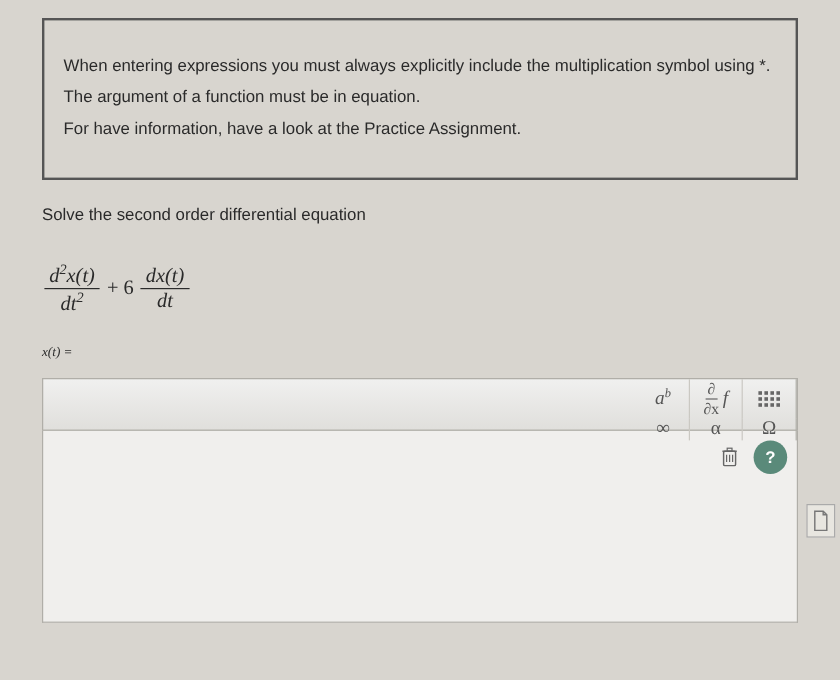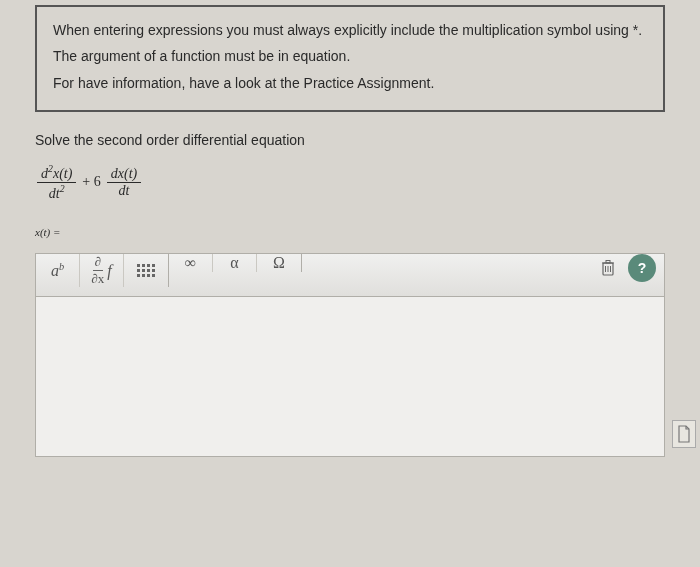--- a/index.html
+++ b/index.html
@@ -11,38 +11,38 @@
       width: 700px;
       height: 567px;
       background: #d8d5cf;
       font-family: Arial, Helvetica, sans-serif;
       font-size: 14px;
       color: #2a2a2a;
       padding: 0;
       position: relative;
     }
     .info-box {
-      margin: 5px 35px 20px 35px;
+      margin: 15px 35px 20px 35px;
       border: 2px solid #555;
-      padding: 12px 16px;
+      padding: 26px 16px;
       background: #d8d5cf;
       line-height: 1.6;
     }
     .info-line {
       margin-bottom: 4px;
     }
     .question {
       margin: 20px 35px 10px 35px;
     }
     .question-prompt {
-      margin-bottom: 15px;
+      margin-bottom: 31px;
     }
     .equation {
       font-family: 'Times New Roman', serif;
-      font-size: 14px;
+      font-size: 17px;
       margin-bottom: 25px;
       display: flex;
       align-items: center;
       gap: 4px;
     }
     .frac {
       display: inline-flex;
       flex-direction: column;
       align-items: center;
       vertical-align: middle;
@@ -64,25 +64,26 @@
       font-style: italic;
       margin-bottom: 15px;
     }
     .editor-container {
       margin: 0 35px;
       position: relative;
     }
     .toolbar {
       display: flex;
       gap: 0;
-      align-items: flex-start;
+      align-items: flex-end;
       background: linear-gradient(to bottom, #f0f0ef, #e0dfdc);
       border: 1px solid #b0aea8;
       height: 44px;
       position: relative;
+      flex-direction: column;
     }
     .toolbar-group {
       display: flex;
       border-right: 1px solid #b0aea8;
     }
     .toolbar-btn {
       width: 44px;
       display: flex;
       align-items: center;
       justify-content: center;

